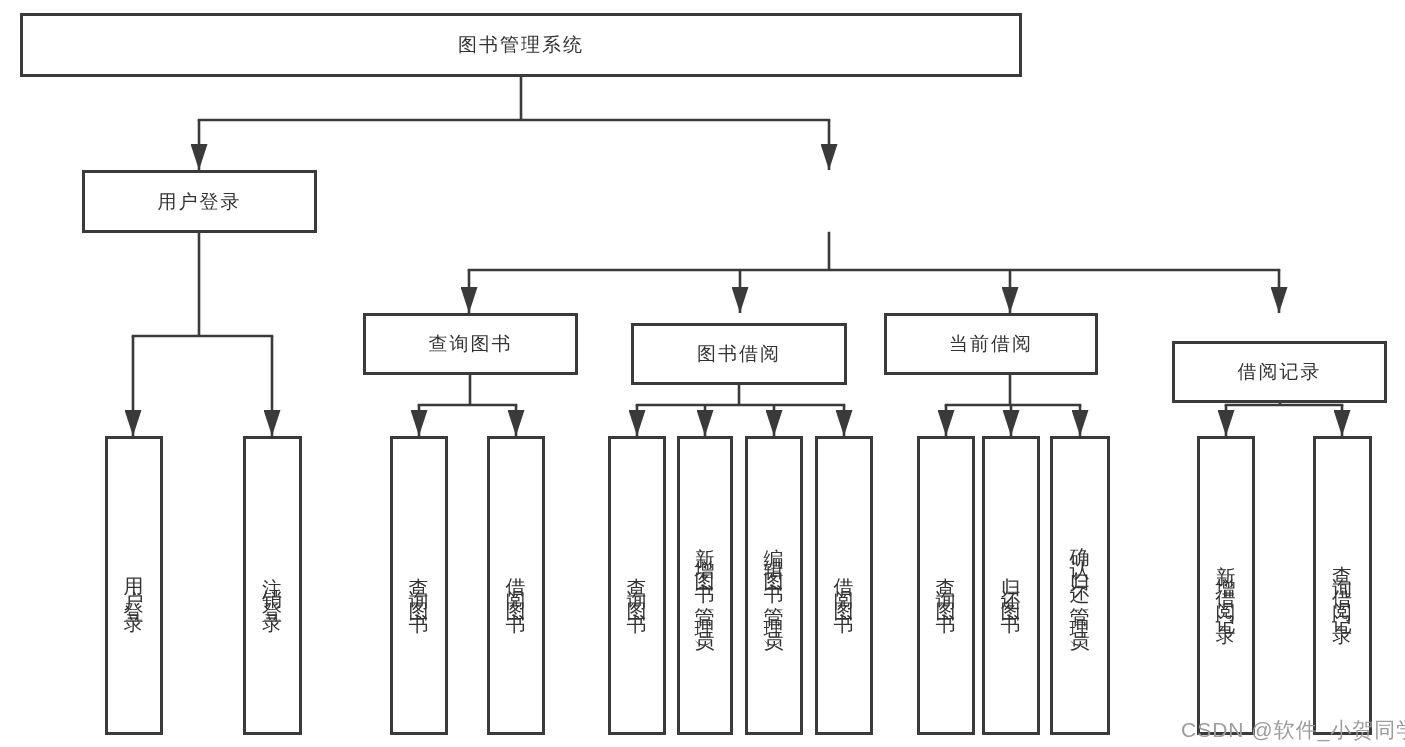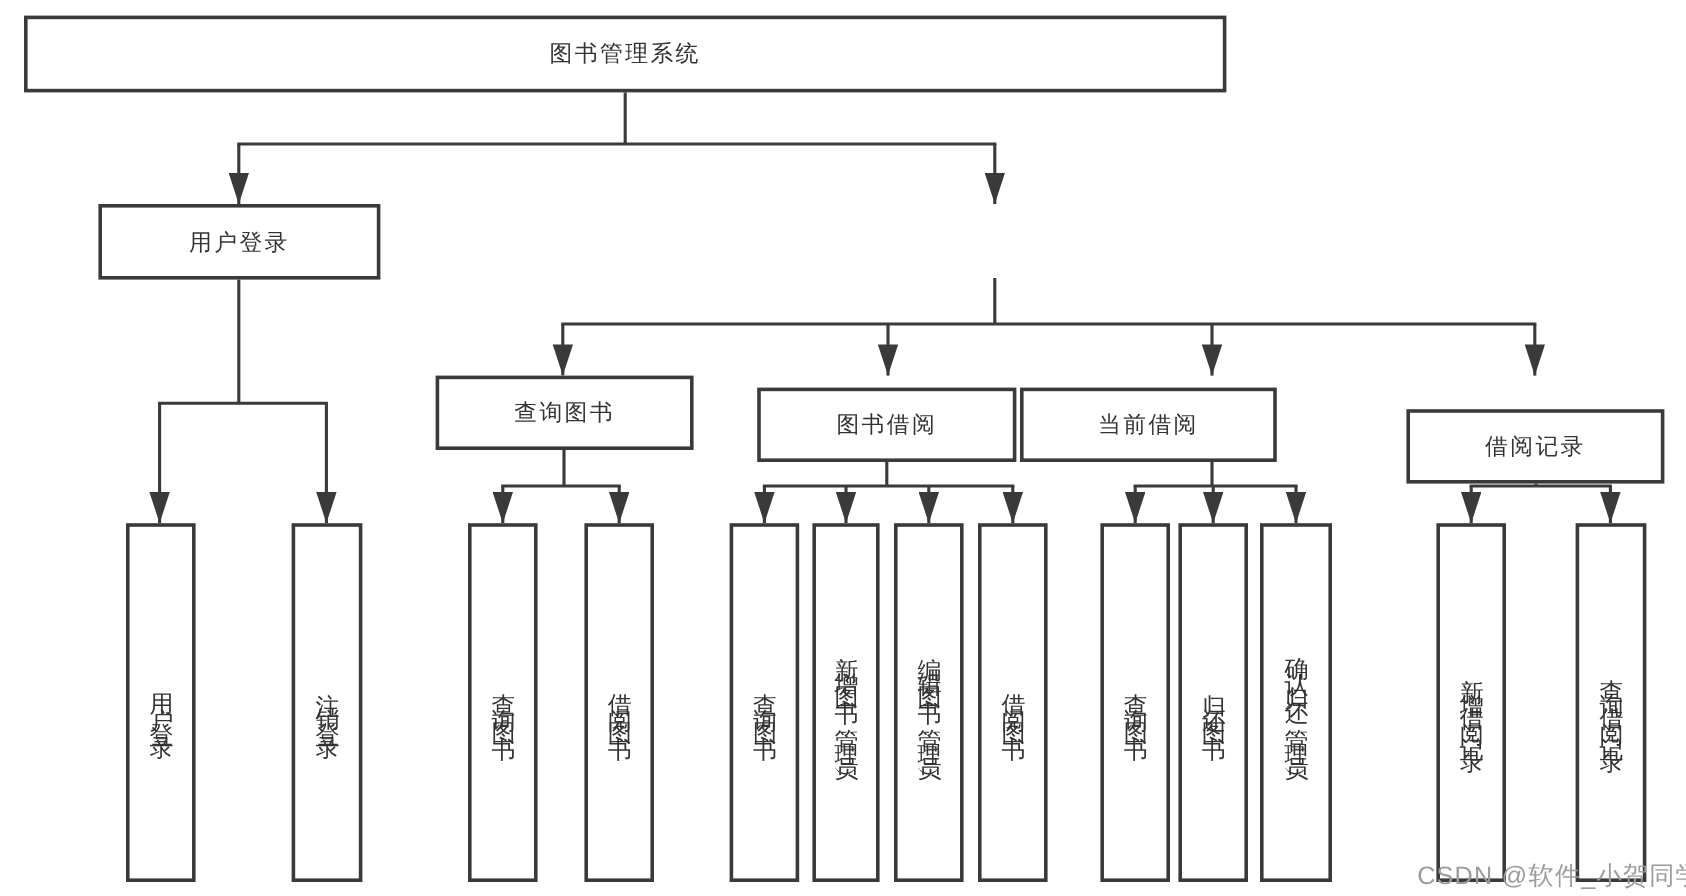--- a/index.html
+++ b/index.html
@@ -83,21 +83,21 @@
   <div class="node" style="left:82px;top:170px;width:235px;height:63px;">
     <span class="hlabel">用户登录</span>
   </div>
 
   <div class="node" style="left:363px;top:313px;width:215px;height:62px;">
     <span class="hlabel">查询图书</span>
   </div>
   <div class="node" style="left:631px;top:323px;width:216px;height:62px;">
     <span class="hlabel">图书借阅</span>
   </div>
-  <div class="node" style="left:850px;top:313px;width:214px;height:62px;margin-top:10px;">
+  <div class="node" style="left:884px;top:313px;width:214px;height:62px;">
     <span class="hlabel">当前借阅</span>
   </div>
   <div class="node" style="left:1172px;top:313px;width:215px;height:62px;margin-top:28px;">
     <span class="hlabel">借阅记录</span>
   </div>
 
   <div class="node leaf" style="left:105px;top:436px;width:58px;height:299px;">
     <span class="vlabel">用户登录</span>
   </div>
   <div class="node leaf" style="left:243px;top:436px;width:59px;height:299px;">

